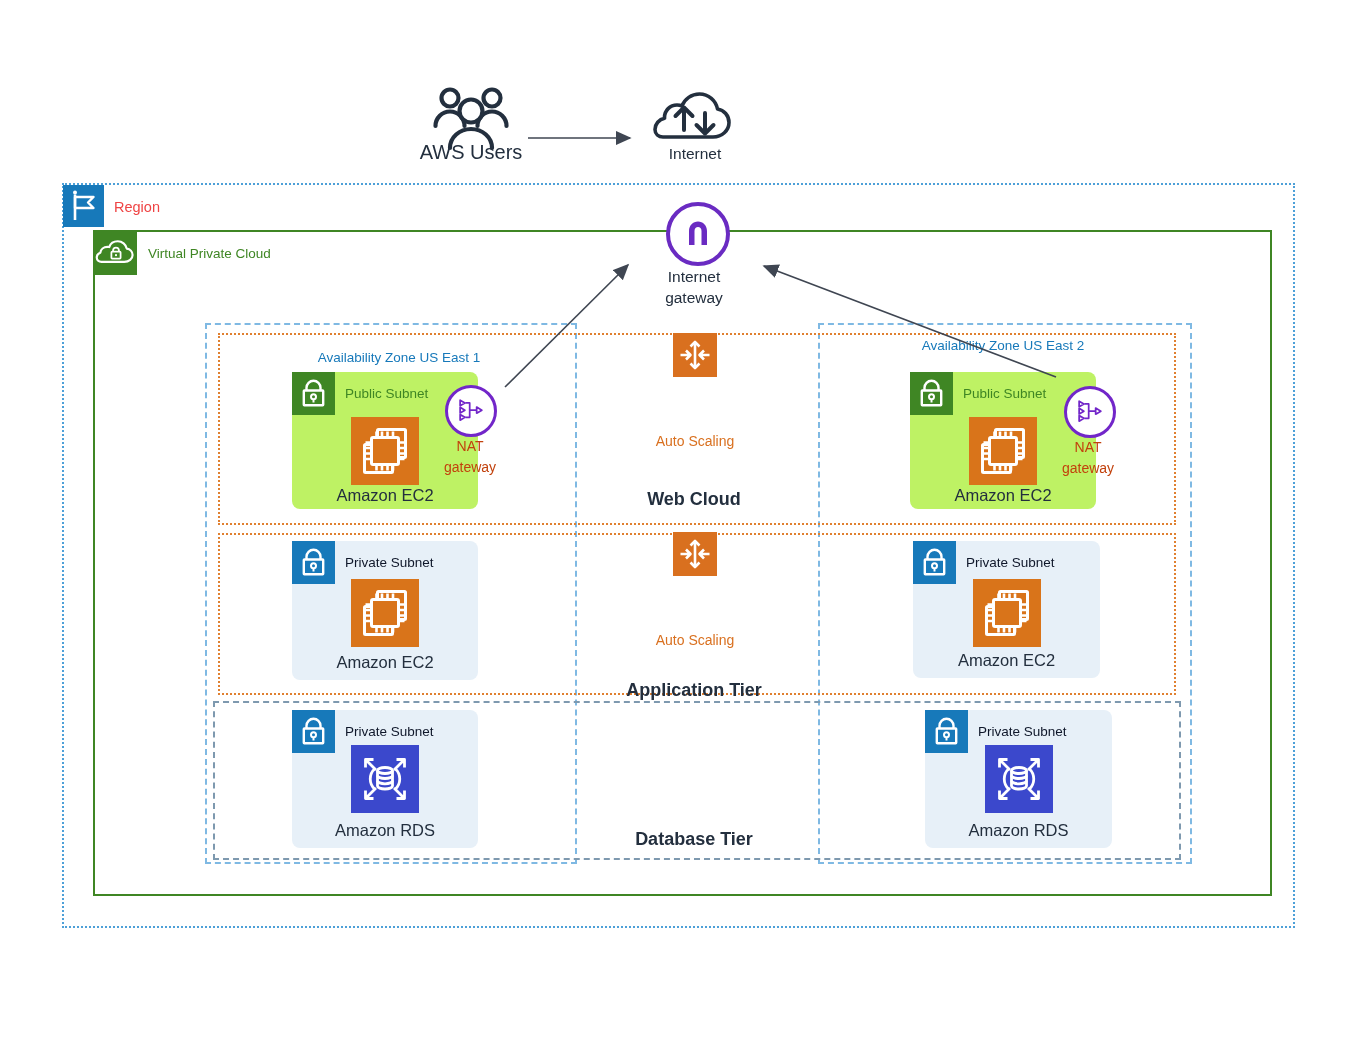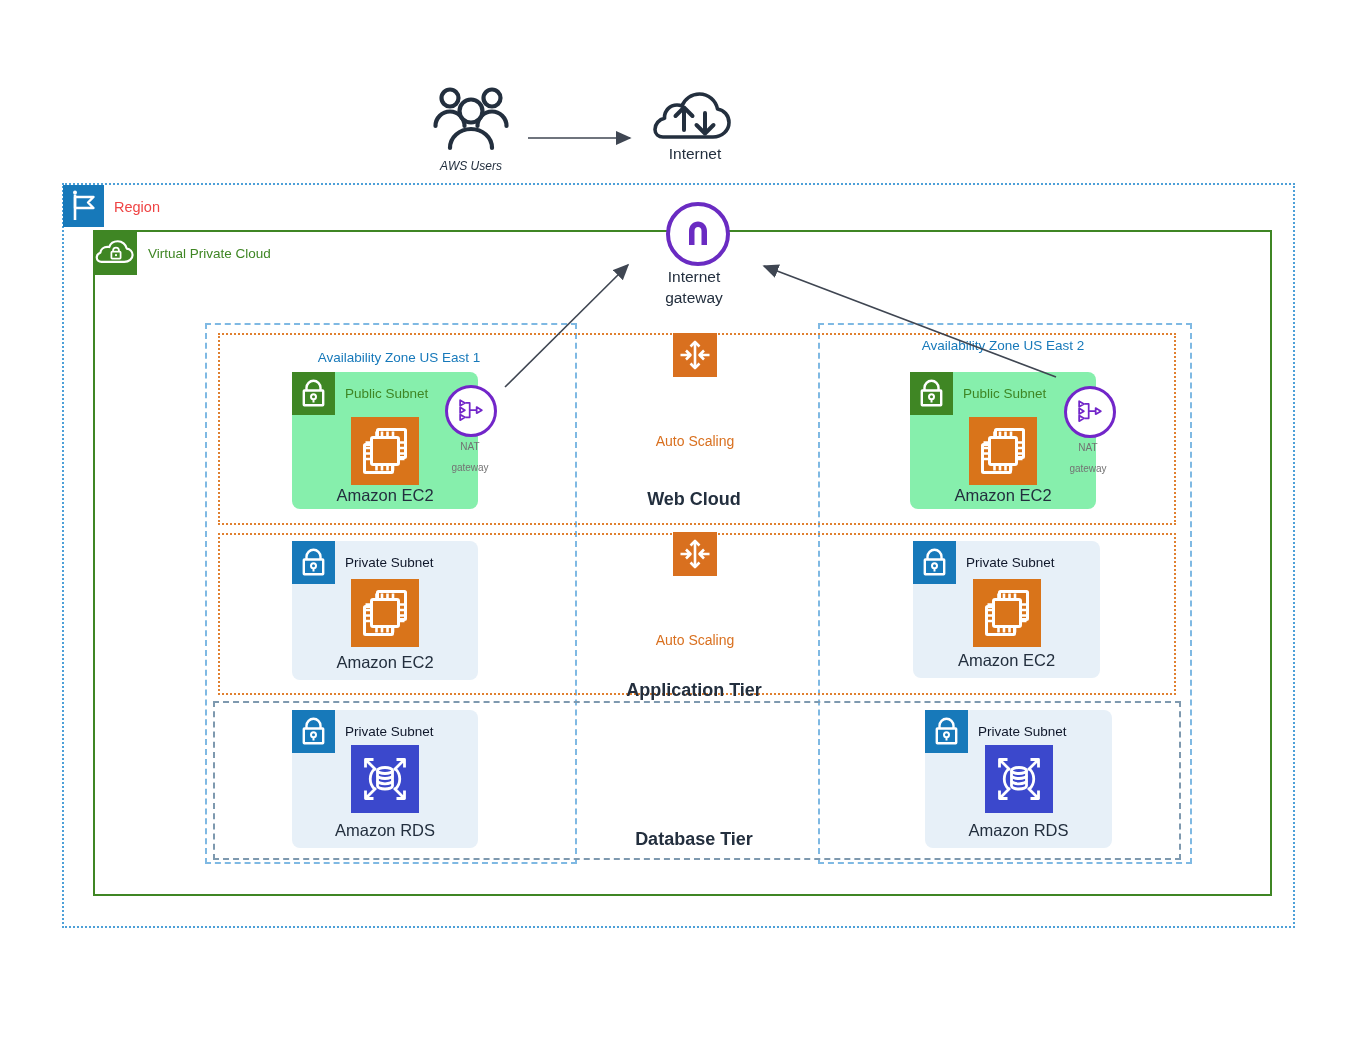--- a/index.html
+++ b/index.html
@@ -18,34 +18,34 @@
   .tier-db{left:213px;top:701px;width:964px;height:155px;border:2px dashed #7E99AF;}
   
   .grp-icon{position:absolute;display:flex;align-items:center;justify-content:center;}
   .region-icon{left:63px;top:185px;width:41px;height:42px;background:#1779BA;}
   .vpc-icon{left:94px;top:232px;width:43px;height:43px;background:#3F8624;}
   .region-lbl{left:114px;top:199px;font-size:14.5px;color:#ef4444;}
   .vpc-lbl{left:148px;top:246px;font-size:13.5px;color:#3F8624;}
   .az-lbl{top:338px;font-size:13.5px;color:#1779BA;text-align:center;}
   
   .card{position:absolute;border-radius:8px;}
-  .card.public{background:#86efac;}
+  .card.public{background:#bef264;}
   .card.private{background:#E7F0F8;}
   .card-lock{position:absolute;left:0;top:0;width:43px;height:43px;display:flex;align-items:center;justify-content:center;}
   .public .card-lock{background:#3F8624;}
   .private .card-lock{background:#1779BA;}
   .card-title{position:absolute;left:53px;top:14px;font-size:13.5px;}
   .public .card-title{color:#3F8624;}
   .private .card-title{color:#0f172a;}
   .svc-icon{position:absolute;left:50%;transform:translateX(-50%);}
   .svc-lbl{position:absolute;left:0;width:100%;text-align:center;font-size:16.5px;color:#232F3E;}
   
   .nat-circle{position:absolute;width:46px;height:46px;border-radius:50%;border:3px solid #7226C9;
               background:#fff;display:flex;align-items:center;justify-content:center;}
-  .nat-lbl{position:absolute;width:110px;text-align:center;font-size:10px;line-height:21px;color:#737373;}
+  .nat-lbl{position:absolute;width:110px;text-align:center;font-size:14px;line-height:21px;color:#c2410c;}
   .as-icon{position:absolute;width:44px;height:44px;background:#D9701F;display:flex;align-items:center;justify-content:center;}
   .as-lbl{position:absolute;width:110px;text-align:center;font-size:14px;color:#D9701F;margin-top:48px;}
   .tier-lbl{position:absolute;left:594px;width:200px;text-align:center;font-size:18px;font-weight:bold;color:#232F3E;}
   .ig-circle{position:absolute;left:666px;top:202px;width:56px;height:56px;border-radius:50%;
              border:4px solid #6A2BC2;background:#fff;display:flex;align-items:center;justify-content:center;z-index:6;}
   .ig-lbl{position:absolute;left:634px;top:266px;width:120px;text-align:center;font-size:15.5px;line-height:21px;color:#232F3E;z-index:6;}
   .top-lbl{position:absolute;text-align:center;color:#232F3E;}
   #arrows{position:absolute;left:0;top:0;width:1358px;height:1049px;pointer-events:none;z-index:5;}
   svg{display:block;}
 </style>
@@ -279,21 +279,21 @@
   <div class="abs" style="left:433px;top:84px;">
     <svg width="76" height="70" viewBox="0 0 76 70" stroke="#232F3E" stroke-width="4.2" fill="none" stroke-linecap="round">
       <circle cx="17" cy="14" r="8.5"></circle>
       <path d="M2.5,42 a14.5,14.5 0 0 1 29,0"></path>
       <circle cx="59" cy="14" r="8.5"></circle>
       <path d="M44.5,42 a14.5,14.5 0 0 1 29,0"></path>
       <circle cx="38" cy="27" r="11.5" fill="#fff"></circle>
       <path d="M17,64 a21,19 0 0 1 42,0" fill="#fff"></path>
     </svg>
   </div>
-  <div class="top-lbl" style="left:411px;top:159px;width:120px;font-size:12px;font-style:italic;">AWS Users</div>
+  <div class="top-lbl" style="left:411px;top:141px;width:120px;font-size:20px;">AWS Users</div>
 
   <div class="abs" style="left:650px;top:88px;">
     <svg width="88" height="58" viewBox="0 0 88 58" stroke="#232F3E" fill="none" stroke-linejoin="round" stroke-linecap="round">
       <path stroke-width="3.6" d="M23,49 H63 C72,49 79,42.5 79,34.5 C79,27.5 74,22 67.5,21 C66,12.5 58.5,6 49.5,6 C41.5,6 34.5,11 32,18 C30.5,17.3 28.8,17 27,17 C20,17 14.5,22.5 14.5,29.5 L14.6,30.3 C9,31.3 5,36 5,41.5 C5,46 8.5,49 13,49 H23 Z"></path>
       <path stroke-width="4" d="M34,42 V21 M25.5,28 L34,19.5 L42.5,28"></path>
       <path stroke-width="4" d="M55,25 V44 M46.5,37 L55,45.5 L63.5,37"></path>
     </svg>
   </div>
   <div class="top-lbl" style="left:645px;top:145px;width:100px;font-size:15.5px;">Internet</div>
 

